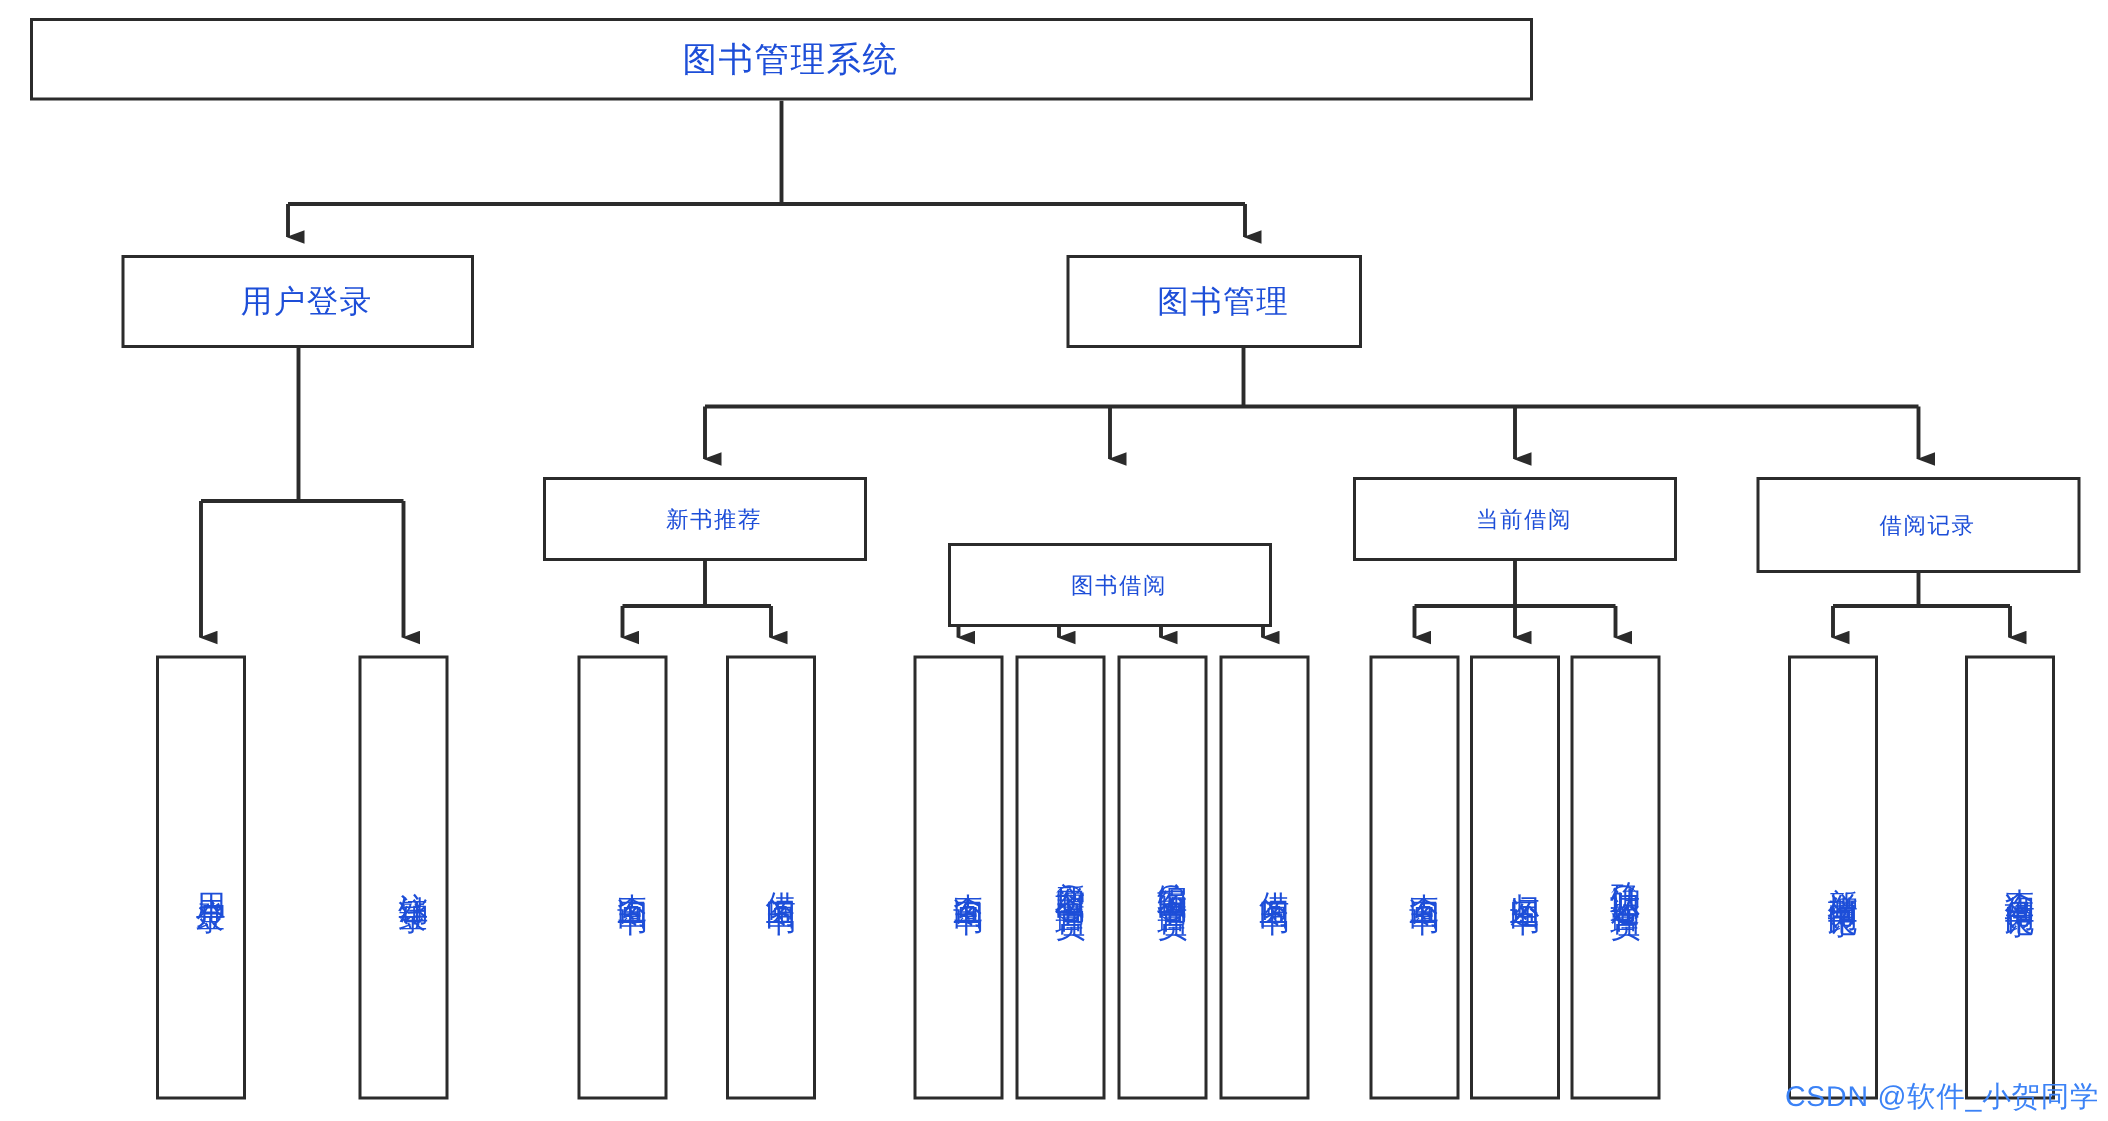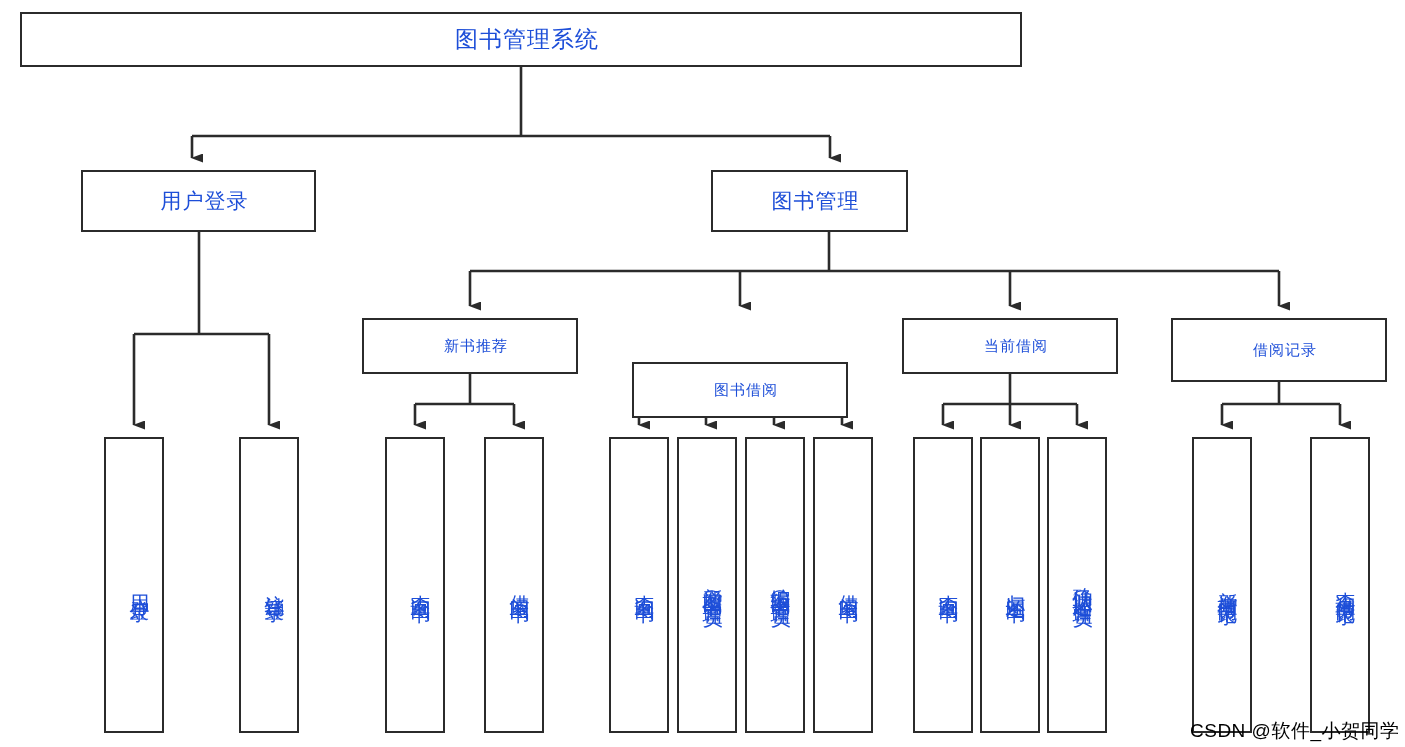--- a/index.html
+++ b/index.html
@@ -58,21 +58,21 @@
     line-height: 1;
     white-space: nowrap;
     display: block;
   }
   .hlabel {
     white-space: nowrap;
     letter-spacing: 1px;
   }
   .watermark {
     position: absolute;
-    color: #000000;
+    color: #3b82f6;
     font-size: 19px;
     letter-spacing: 0.5px;
     white-space: nowrap;
     user-select: none;
   }
 </style>
 </head>
 <body>
 
 <div id="canvas">

